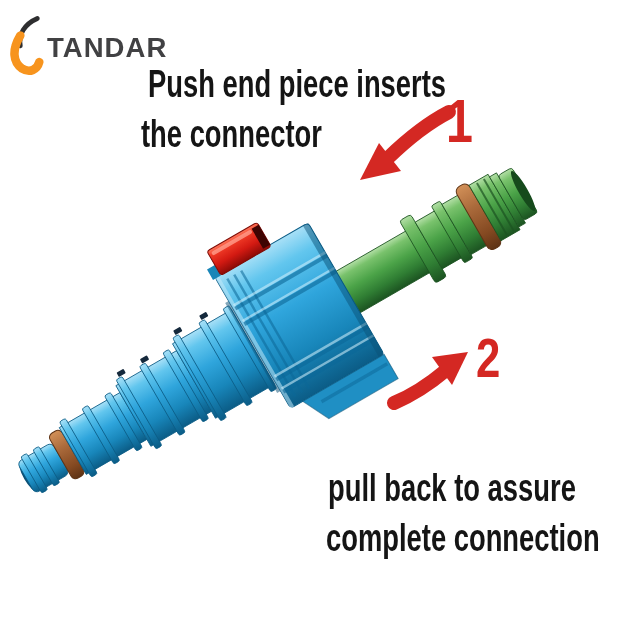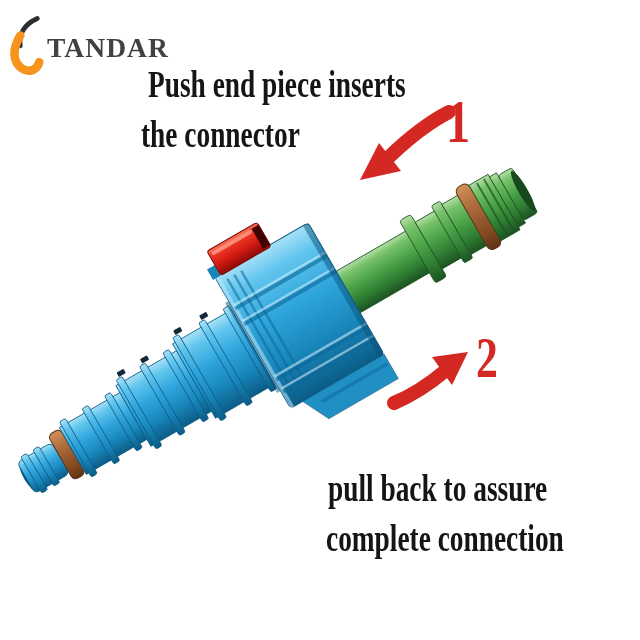--- a/index.html
+++ b/index.html
@@ -1,18 +1,18 @@
 <!DOCTYPE html>
 <html><head>
 <meta charset="utf-8">
 <style>
   html,body{margin:0;padding:0;background:#ffffff;}
   .stage{
     position:relative;width:640px;height:640px;background:#ffffff;overflow:hidden;
-    font-family:Liberation Serif, serif;
+    font-family:Liberation Sans, sans-serif;
   }
   .art{position:absolute;left:0;top:0;width:640px;height:640px;}
   
   .brand{position:absolute;left:8px;top:14px;display:flex;align-items:flex-start;}
   .flame{width:36px;height:62px;display:block;}
   .brandName{
     margin-left:3px;margin-top:19px;font-size:27px;font-weight:700;
     letter-spacing:1px;color:#414143;transform:scaleX(1.02);transform-origin:left top;
     white-space:nowrap;
   }

